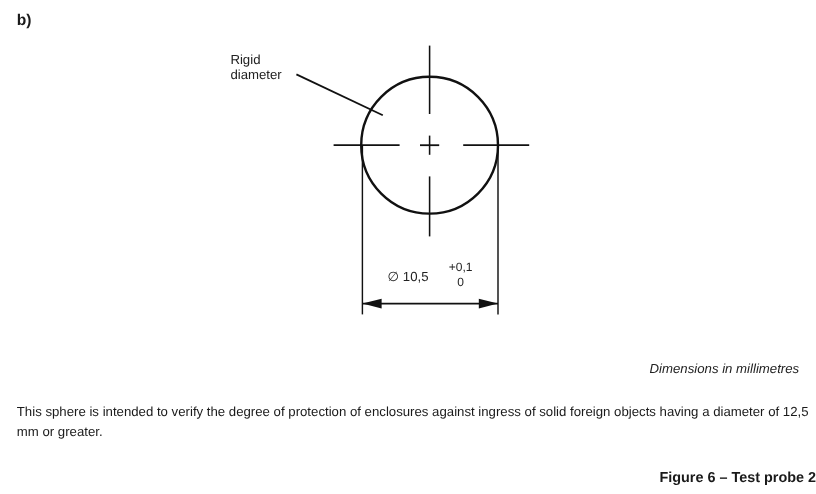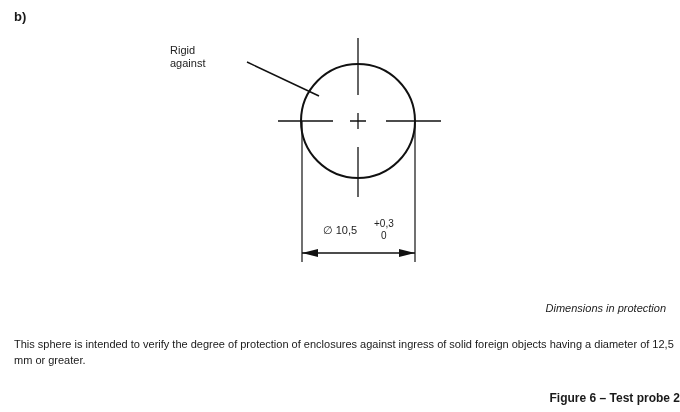--- a/index.html
+++ b/index.html
@@ -1,20 +1,20 @@
 <!DOCTYPE html>
 <html><head>
 <meta charset="utf-8">
 <style>
   html, body { margin:0; padding:0; background:#ffffff; }
   body { width:680px; height:412px; position:relative; overflow:hidden;
          font-family:"Liberation Sans", sans-serif; color:#1a1a1a; }
   .sub-label { position:absolute; left:14px; top:9px; font-size:13px; font-weight:bold; }
   svg.fig { position:absolute; left:0; top:0; }
-  .callout { position:absolute; left:170px; top:44px; font-size:11px; line-height:13px; color:#222; }
+  .callout { position:absolute; left:192px; top:44px; font-size:11px; line-height:13px; color:#222; }
   .dim-text { position:absolute; left:323px; top:224px; font-size:11px; color:#222; }
   .tol { position:absolute; left:374px; top:218px; font-size:10px; line-height:12px; color:#222; text-align:center; }
   .units { position:absolute; right:14px; top:302px; font-size:11px; font-style:italic; color:#222; }
   .desc { position:absolute; left:14px; top:336px; width:660px; font-size:11px; line-height:16px; color:#1a1a1a; }
   .caption { position:absolute; left:0; width:680px; top:391px; text-align:right; font-size:12px; font-weight:bold; }
 </style>
 </head>
 <body>
 
 <div class="sub-label">b)</div>
@@ -36,29 +36,29 @@
   <line x1="302" y1="121" x2="302" y2="262" stroke="#111" stroke-width="1.2"></line>
   <line x1="415" y1="121" x2="415" y2="262" stroke="#111" stroke-width="1.2"></line>
 
   <line x1="302" y1="253" x2="415" y2="253" stroke="#111" stroke-width="1.4"></line>
   <polygon points="302,253 318,249 318,257" fill="#111"></polygon>
   <polygon points="415,253 399,249 399,257" fill="#111"></polygon>
 </svg>
 
 <div class="callout">
   <div>Rigid</div>
-  <div>against</div>
+  <div>diameter</div>
 </div>
 
 <div class="dim-text">
   <span>∅</span>
   <span>10,5</span>
 </div>
 <div class="tol">
-  <div>+0,3</div>
+  <div>+0,1</div>
   <div>0</div>
 </div>
 
-<div class="units">Dimensions in protection</div>
+<div class="units">Dimensions in millimetres</div>
 
 <div class="desc">This sphere is intended to verify the degree of protection of enclosures against ingress of solid foreign objects having a diameter of 12,5 mm or greater.</div>
 
 <div class="caption">Figure 6 – Test probe 2</div>
 
 </body></html>

